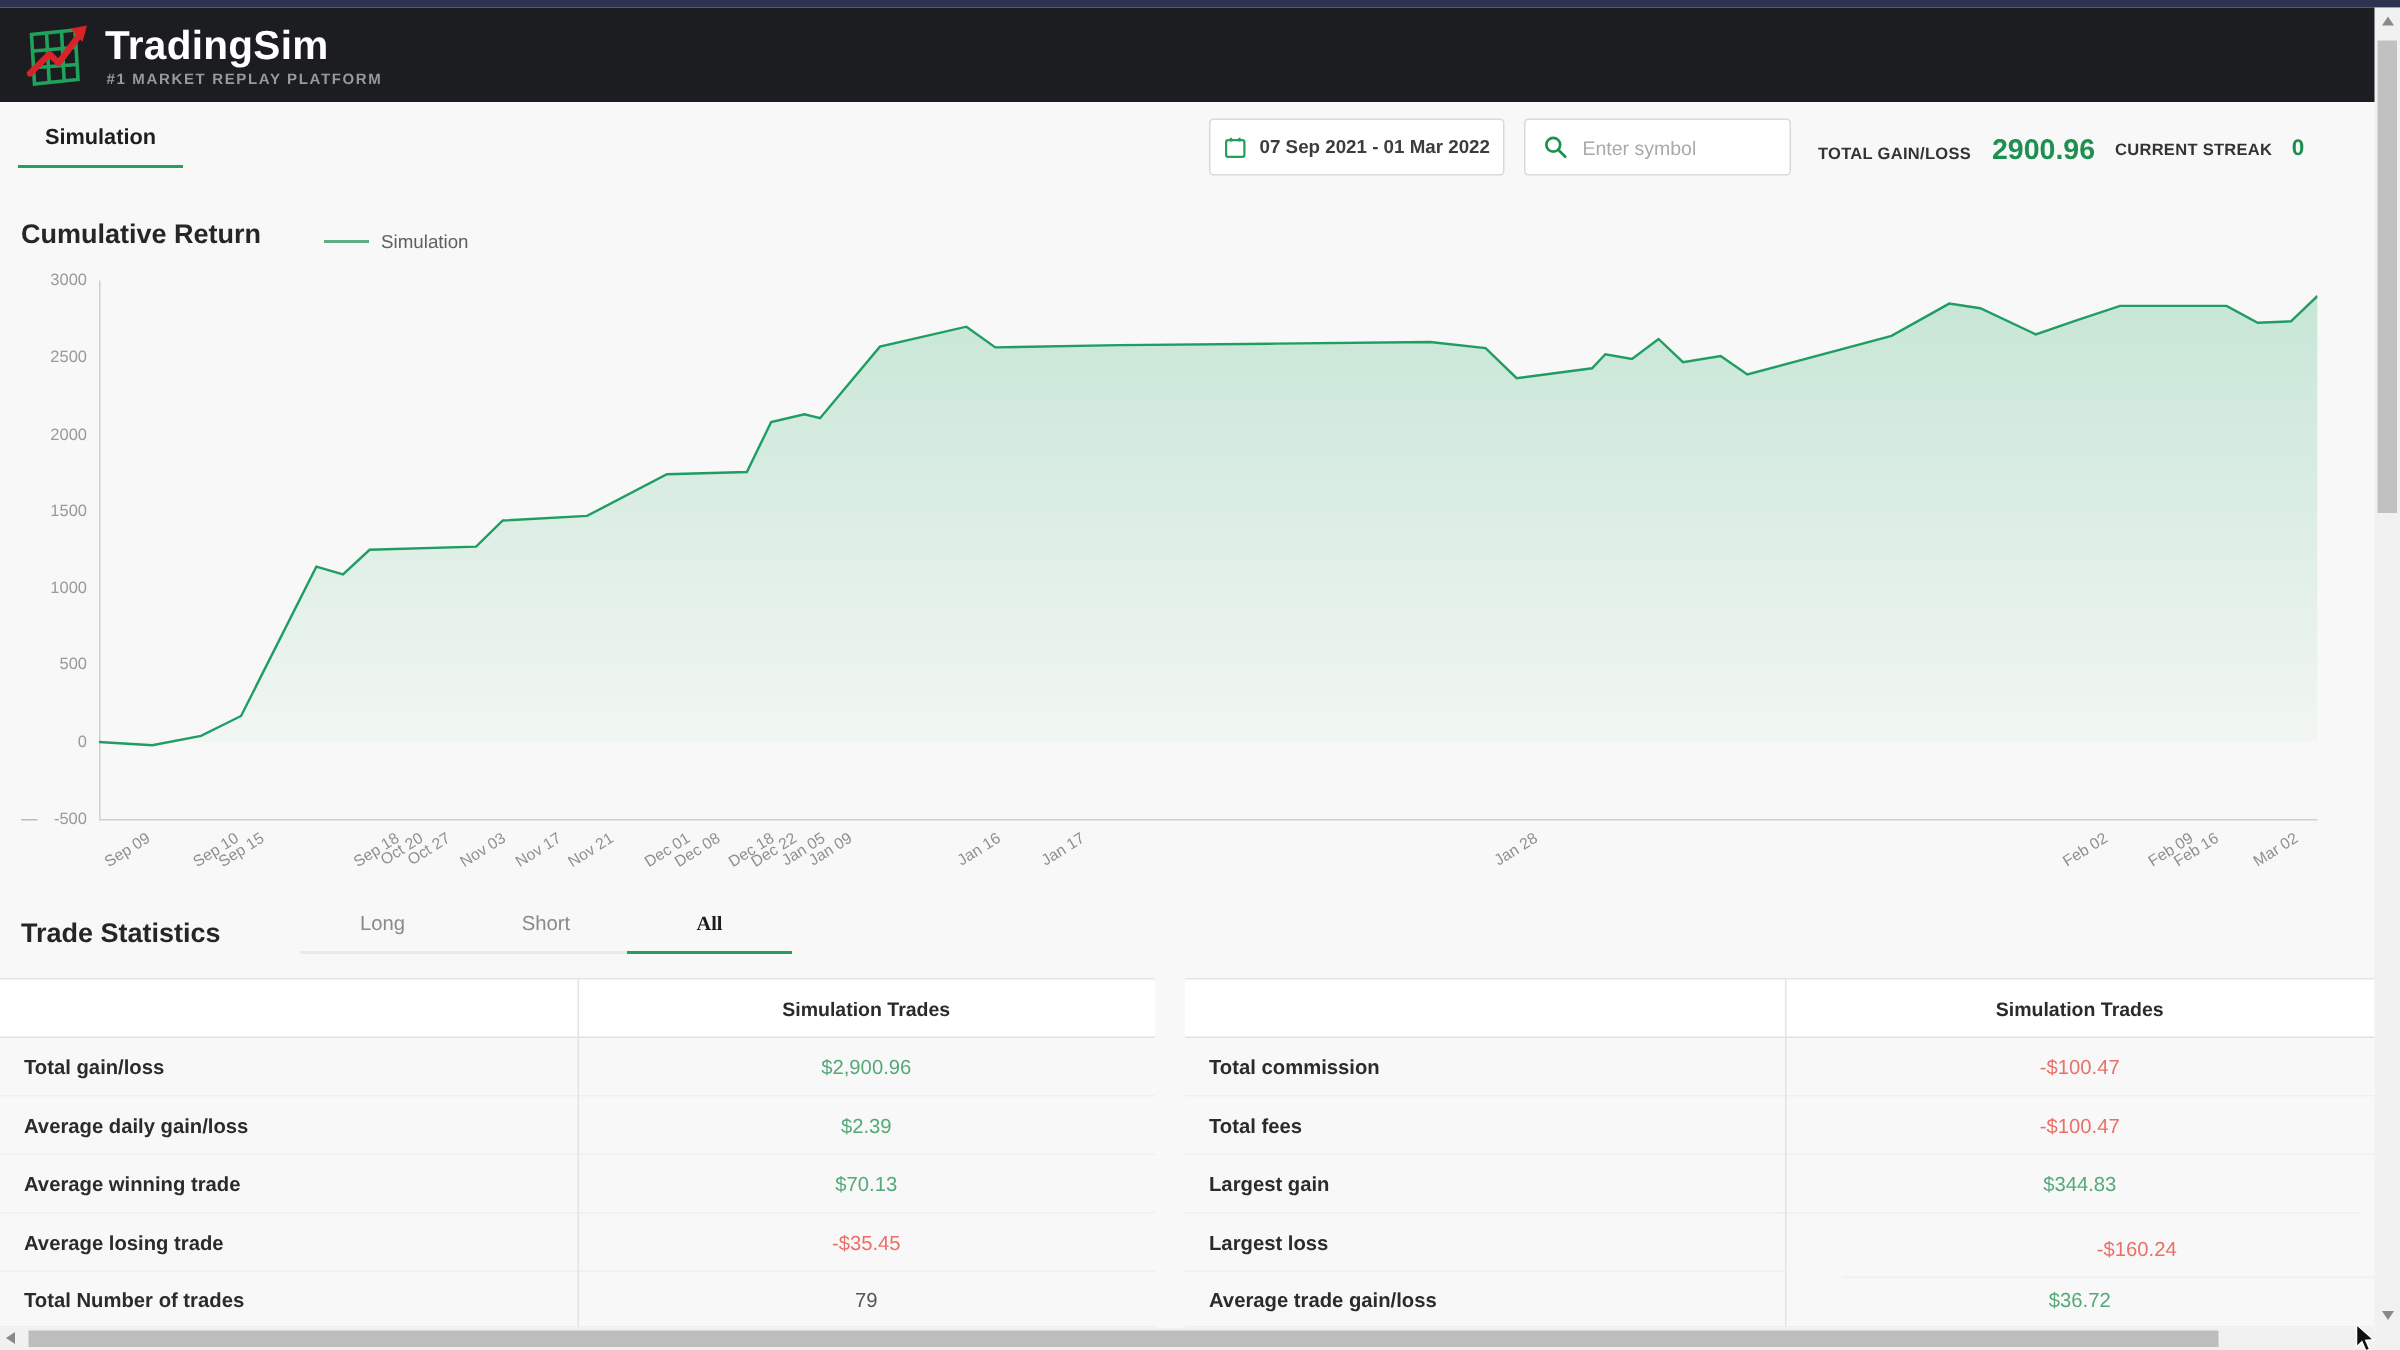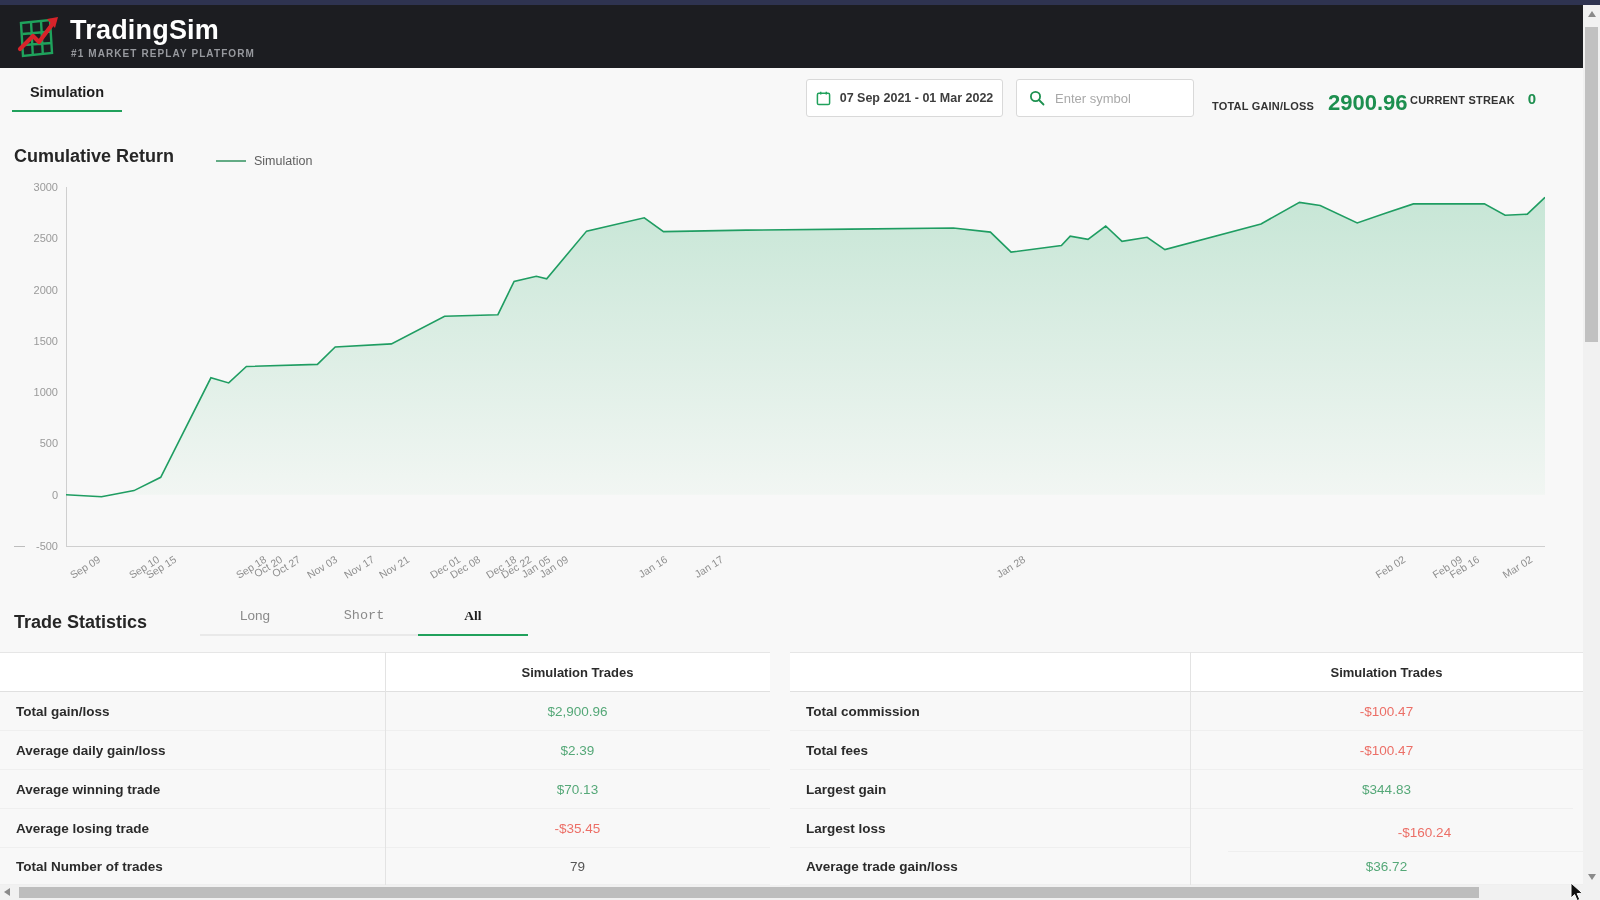--- a/index.html
+++ b/index.html
@@ -19,21 +19,21 @@
   .date-box { left:806px; top:79px; width:197px; justify-content:center; gap:9px; }
   .date-text { font-size:12.5px; font-weight:bold; color:#3d3d3d; }
   .search-box { left:1016px; top:79px; width:178px; padding-left:12px; gap:10px; }
   .search-input { border:none; outline:none; width:120px; font-size:13px; color:#4c1d95; background:transparent; font-family:"Liberation Sans",sans-serif; }
   .search-input::placeholder { color:#a9a9a9; }
 
   .metric-label { font-size:11px; font-weight:bold; color:#333; letter-spacing:.2px; }
   .metric-value { font-weight:bold; color:#1d8f4f; }
   .gain-wrap { position:absolute; left:1212px; top:90px; display:flex; align-items:baseline; gap:14px; }
   .streak-wrap { position:absolute; left:1410px; top:90px; display:flex; align-items:baseline; gap:13px; }
-  .gain-value { font-size:22px; }
+  .gain-value { font-size:19px; }
   .streak-value { font-size:15px; }
 
   .section-title { position:absolute; font-size:18px; font-weight:bold; color:#262626; }
   .chart-title { left:14px; top:146px; }
   .legend { position:absolute; left:216px; top:154px; display:flex; align-items:center; gap:8px; }
   .legend-line { width:30px; height:2px; background:#63ab85; }
   .legend-text { font-size:12.5px; color:#5f5f5f; }
 
   .axis-v { position:absolute; left:66px; top:187px; width:1px; height:360px; background:#cfcfcf; }
   .axis-h { position:absolute; left:66px; top:546px; width:1479px; height:1px; background:#cfcfcf; }
@@ -165,21 +165,21 @@
       <stop offset="1" stop-color="#f2f6f3"></stop>
     </linearGradient>
   </defs>
   <path id="area-path" fill="url(#fillgrad)" stroke="none" d="M0.0,307.7 L35.5,309.8 L68.0,303.6 L94.7,290.3 L144.9,190.8 L162.7,195.9 L180.4,179.5 L251.4,177.4 L269.2,160.0 L325.4,156.9 L378.6,129.2 L431.9,127.7 L448.1,94.4 L470.3,89.2 L480.7,91.8 L520.6,44.1 L578.3,30.8 L597.5,44.6 L680.3,43.1 L783.9,42.1 L887.4,41.0 L924.4,45.1 L945.1,65.1 L995.4,58.5 L1004.2,49.2 L1022.0,52.3 L1039.7,39.0 L1056.0,54.4 L1081.1,50.3 L1098.9,62.6 L1195.0,36.9 L1233.5,15.4 L1254.2,18.5 L1291.2,35.9 L1319.3,26.2 L1347.4,16.9 L1418.4,16.9 L1439.1,28.2 L1461.3,27.2 L1479.0,10.3 L1479.0,307.7 L0,307.7 Z"></path>
   <path id="line-path" fill="none" stroke="#1f9d62" stroke-width="1.6" d="M0.0,307.7 L35.5,309.8 L68.0,303.6 L94.7,290.3 L144.9,190.8 L162.7,195.9 L180.4,179.5 L251.4,177.4 L269.2,160.0 L325.4,156.9 L378.6,129.2 L431.9,127.7 L448.1,94.4 L470.3,89.2 L480.7,91.8 L520.6,44.1 L578.3,30.8 L597.5,44.6 L680.3,43.1 L783.9,42.1 L887.4,41.0 L924.4,45.1 L945.1,65.1 L995.4,58.5 L1004.2,49.2 L1022.0,52.3 L1039.7,39.0 L1056.0,54.4 L1081.1,50.3 L1098.9,62.6 L1195.0,36.9 L1233.5,15.4 L1254.2,18.5 L1291.2,35.9 L1319.3,26.2 L1347.4,16.9 L1418.4,16.9 L1439.1,28.2 L1461.3,27.2 L1479.0,10.3"></path>
 </svg>
 
 <div class="section-title stats-title">Trade Statistics</div>
 <div id="stat-tabs">
     <div class="stat-tab" style="left: 200px; width: 110px;">Long</div>
-    <div class="stat-tab" style="left: 310px; width: 108px; font-family: Liberation Mono, monospace;">Short</div>
+    <div class="stat-tab" style="left: 310px; width: 108px;">Short</div>
     <div class="stat-tab active" style="left: 418px; width: 110px;">All</div>
   </div>
 <div class="tab-track"></div>
 <div class="tab-track-active"></div>
 
 <div id="left-table" class="tbl" style="left: 0px; width: 770px;">
     <div class="tbl-header" style="left: 385px; width: 385px;">Simulation Trades</div>
     <div class="tbl-header" style="left: 0px; width: 385px;"></div>
     <div class="tbl-row-label" style="top: 40px; left: 0px; width: 385px; height: 39px;">Total gain/loss</div>
     <div class="tbl-row-value pos" style="top: 40px; left: 385px; width: 385px; height: 39px;">$2,900.96</div>

